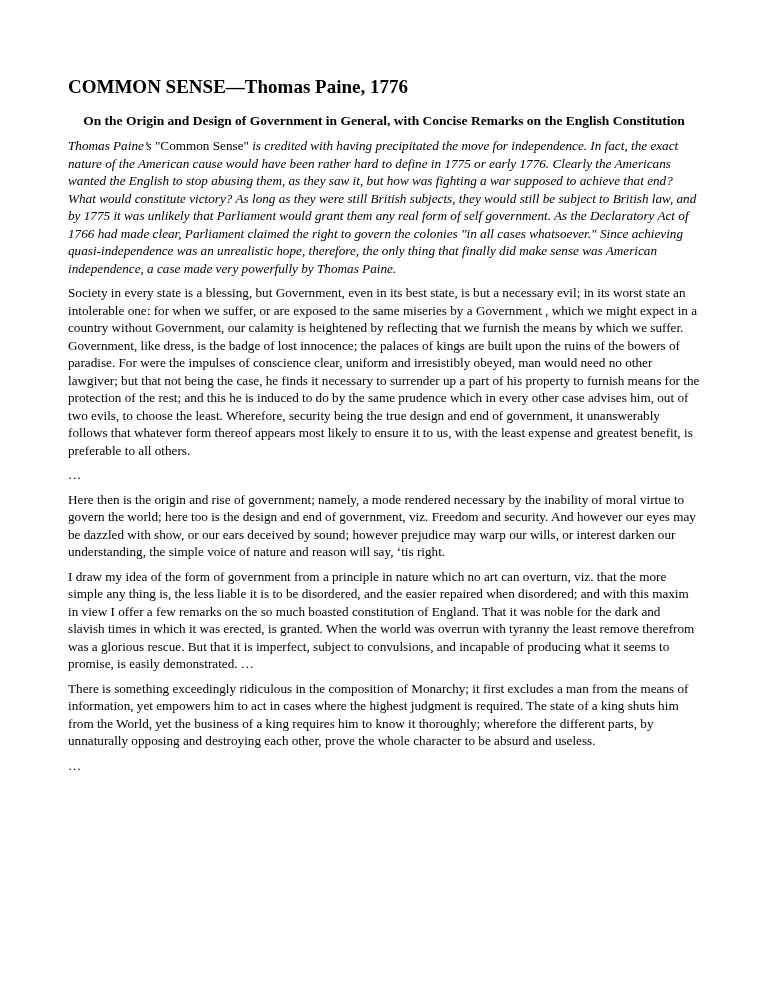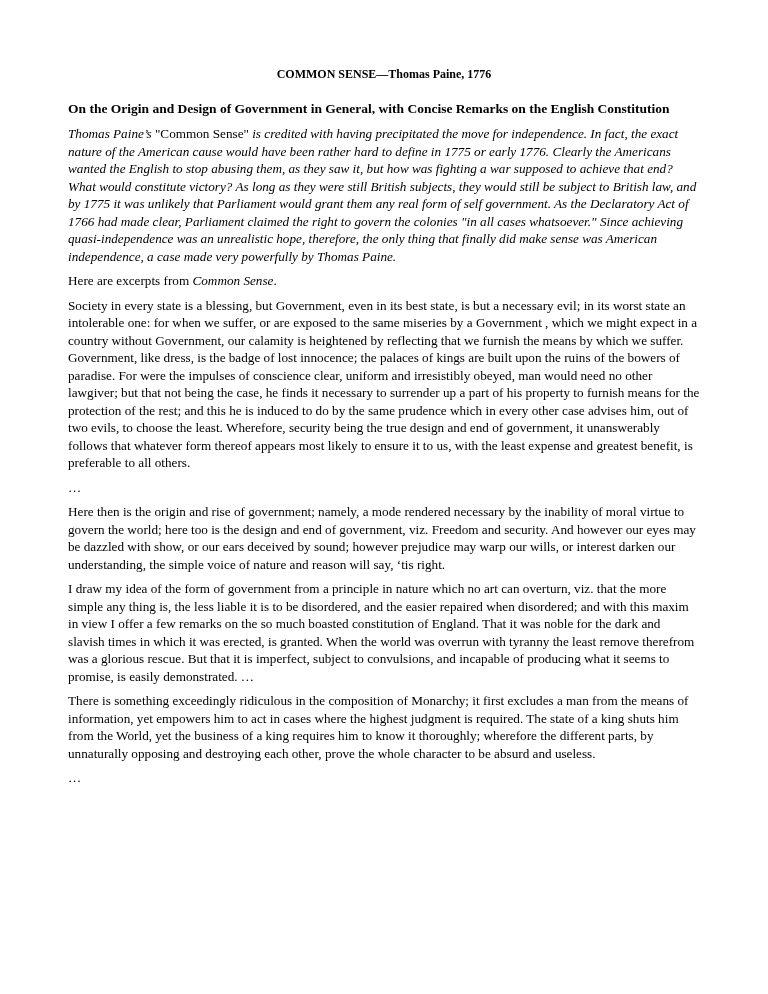--- a/index.html
+++ b/index.html
@@ -15,30 +15,30 @@
       color: #000000;
     }
     .page {
       box-sizing: border-box;
       width: 768px;
       height: 994px;
       padding: 66px 68px 30px 68px;
       background: #ffffff;
     }
     .doc-title {
-      font-size: 12px;
+      font-size: 19px;
       font-weight: bold;
-      text-align: center;
-      margin: 0 0 8px 0;
+      text-align: left;
+      margin: 12px 0 8px 0;
       line-height: 17.5px;
     }
     .doc-subtitle {
       font-size: 13.5px;
       font-weight: bold;
-      text-align: left;
+      text-align: center;
       margin: 16px 0 8px 0;
       line-height: 17.5px;
     }
     .para {
       font-size: 13.2px;
       line-height: 17.5px;
       margin: 0 0 7px 0;
       text-align: left;
     }
     .italic { font-style: italic; }
@@ -48,21 +48,20 @@
 <body>
 
 <div class="page">
 
   <h1 class="doc-title">COMMON SENSE—Thomas Paine, 1776</h1>
 
   <h2 class="doc-subtitle">On the Origin and Design of Government in General, with Concise Remarks on the English Constitution</h2>
 
   <p class="para italic"><span>Thomas Paine’s </span><span class="roman">"Common Sense"</span><span> is credited with having precipitated the move for independence. In fact, the exact nature of the American cause would have been rather hard to define in 1775 or early 1776. Clearly the Americans wanted the English to stop abusing them, as they saw it, but how was fighting a war supposed to achieve that end? What would constitute victory? As long as they were still British subjects, they would still be subject to British law, and by 1775 it was unlikely that Parliament would grant them any real form of self government. As the Declaratory Act of 1766 had made clear, Parliament claimed the right to govern the colonies "in all cases whatsoever." Since achieving quasi-independence was an unrealistic hope, therefore, the only thing that finally did make sense was American independence, a case made very powerfully by Thomas Paine.</span></p>
 
-  <p class="para"><span>Here are excerpts from </span><span class="italic">Common Sense</span><span>.</span></p>
 
   <p class="para">Society in every state is a blessing, but Government, even in its best state, is but a necessary evil; in its worst state an intolerable one: for when we suffer, or are exposed to the same miseries by a Government , which we might expect in a country without Government, our calamity is heightened by reflecting that we furnish the means by which we suffer. Government, like dress, is the badge of lost innocence; the palaces of kings are built upon the ruins of the bowers of paradise. For were the impulses of conscience clear, uniform and irresistibly obeyed, man would need no other lawgiver; but that not being the case, he finds it necessary to surrender up a part of his property to furnish means for the protection of the rest; and this he is induced to do by the same prudence which in every other case advises him, out of two evils, to choose the least. Wherefore, security being the true design and end of government, it unanswerably follows that whatever form thereof appears most likely to ensure it to us, with the least expense and greatest benefit, is preferable to all others.</p>
 
   <p class="para">…</p>
 
   <p class="para">Here then is the origin and rise of government; namely, a mode rendered necessary by the inability of moral virtue to govern the world; here too is the design and end of government, viz. Freedom and security. And however our eyes may be dazzled with show, or our ears deceived by sound; however prejudice may warp our wills, or interest darken our understanding, the simple voice of nature and reason will say, ‘tis right.</p>
 
   <p class="para">I draw my idea of the form of government from a principle in nature which no art can overturn, viz. that the more simple any thing is, the less liable it is to be disordered, and the easier repaired when disordered; and with this maxim in view I offer a few remarks on the so much boasted constitution of England. That it was noble for the dark and slavish times in which it was erected, is granted. When the world was overrun with tyranny the least remove therefrom was a glorious rescue. But that it is imperfect, subject to convulsions, and incapable of producing what it seems to promise, is easily demonstrated. …</p>
 
   <p class="para">There is something exceedingly ridiculous in the composition of Monarchy; it first excludes a man from the means of information, yet empowers him to act in cases where the highest judgment is required. The state of a king shuts him from the World, yet the business of a king requires him to know it thoroughly; wherefore the different parts, by unnaturally opposing and destroying each other, prove the whole character to be absurd and useless.</p>

